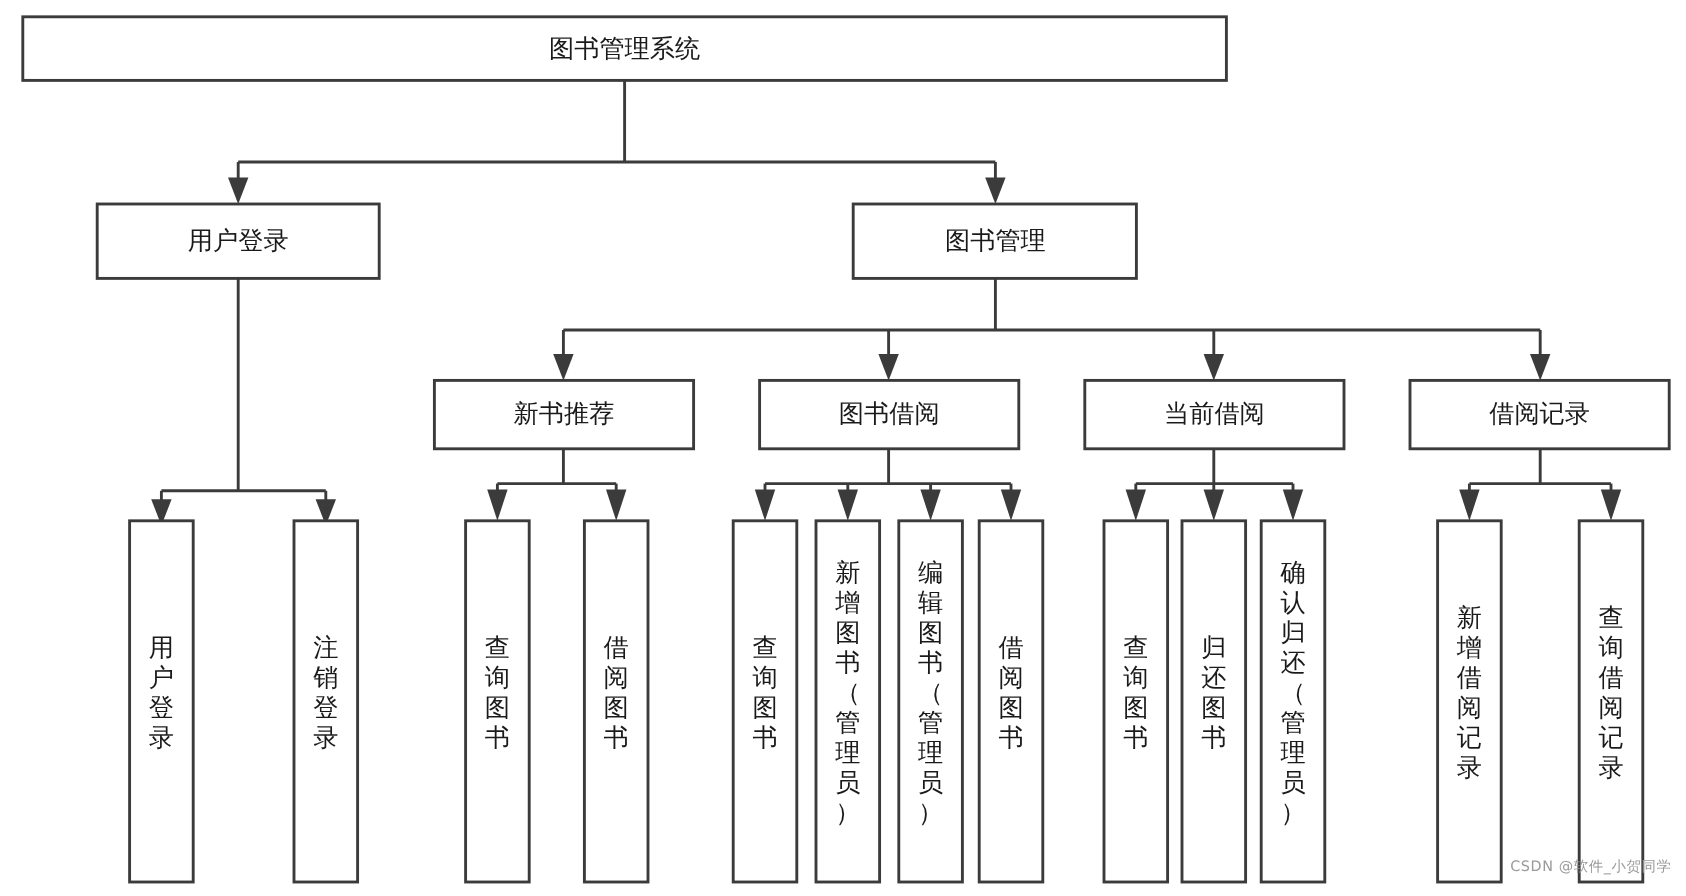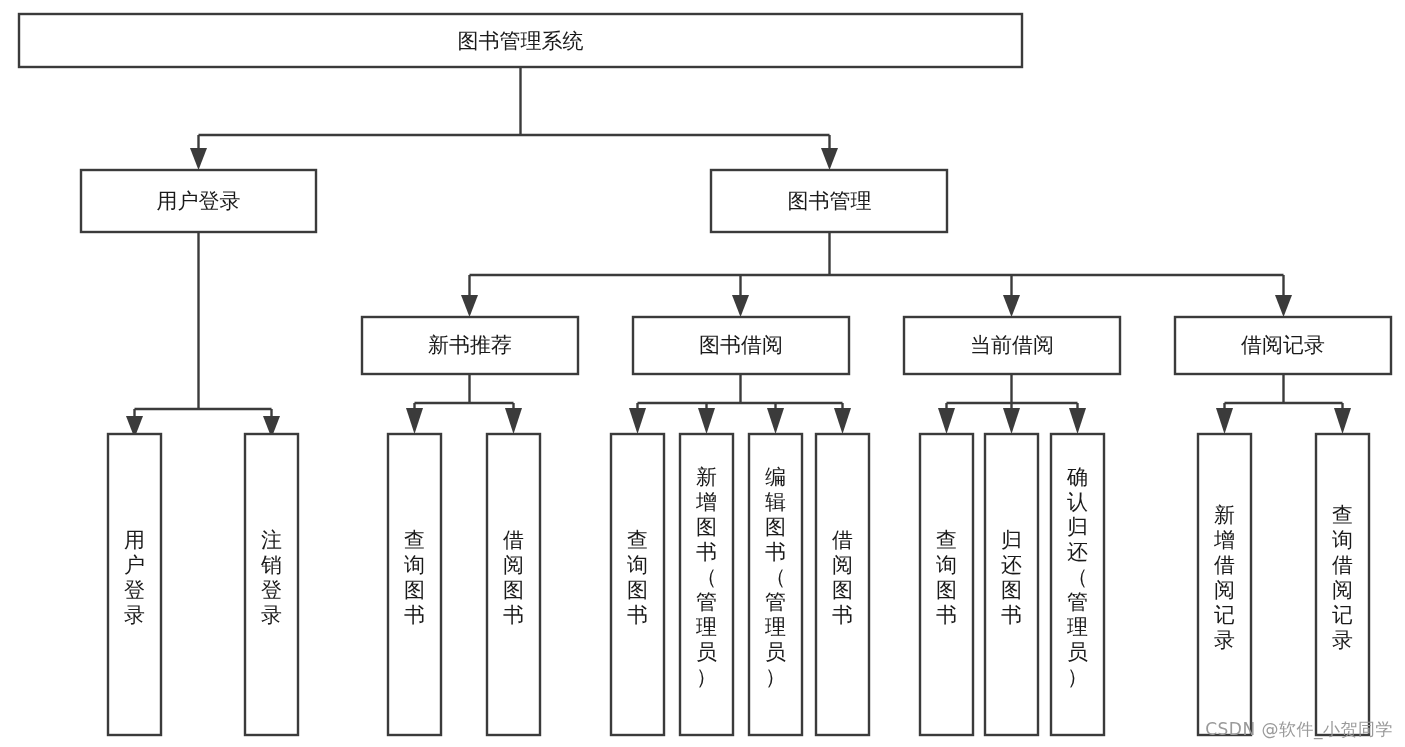--- a/index.html
+++ b/index.html
@@ -51,23 +51,23 @@
     fill: none;
     stroke-linecap: butt;
   }
   .arrow-head {
     fill: #3b3b3b;
     stroke: none;
   }
   .watermark {
     position: absolute;
     right: 12px;
-    bottom: 6px;
-    font-family: "DejaVu Sans", "Liberation Sans", sans-serif;
-    font-size: 17px;
+    bottom: 16px;
+    font-family: "DejaVu Sans", "Liberation Sans", sans-serif;
+    font-size: 12px;
     color: #9a9a9a;
     letter-spacing: 0.5px;
     white-space: nowrap;
     pointer-events: none;
   }
 </style>
 </head>
 <body>
 
 <div id="diagram-root">

